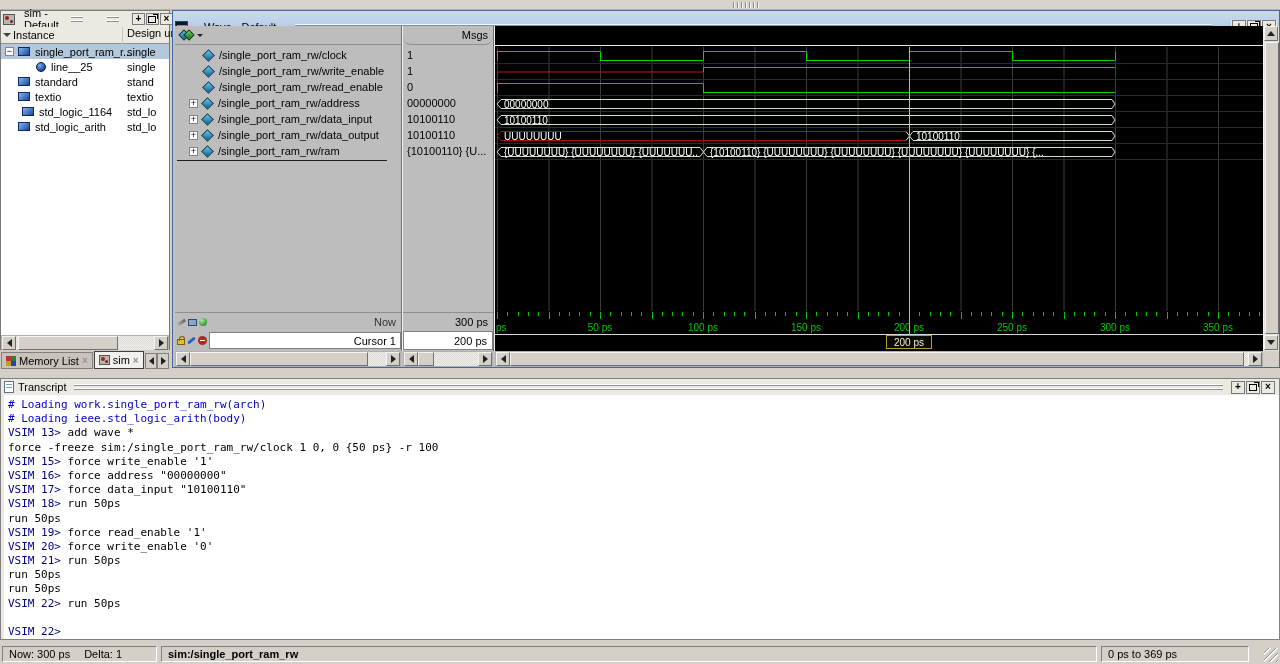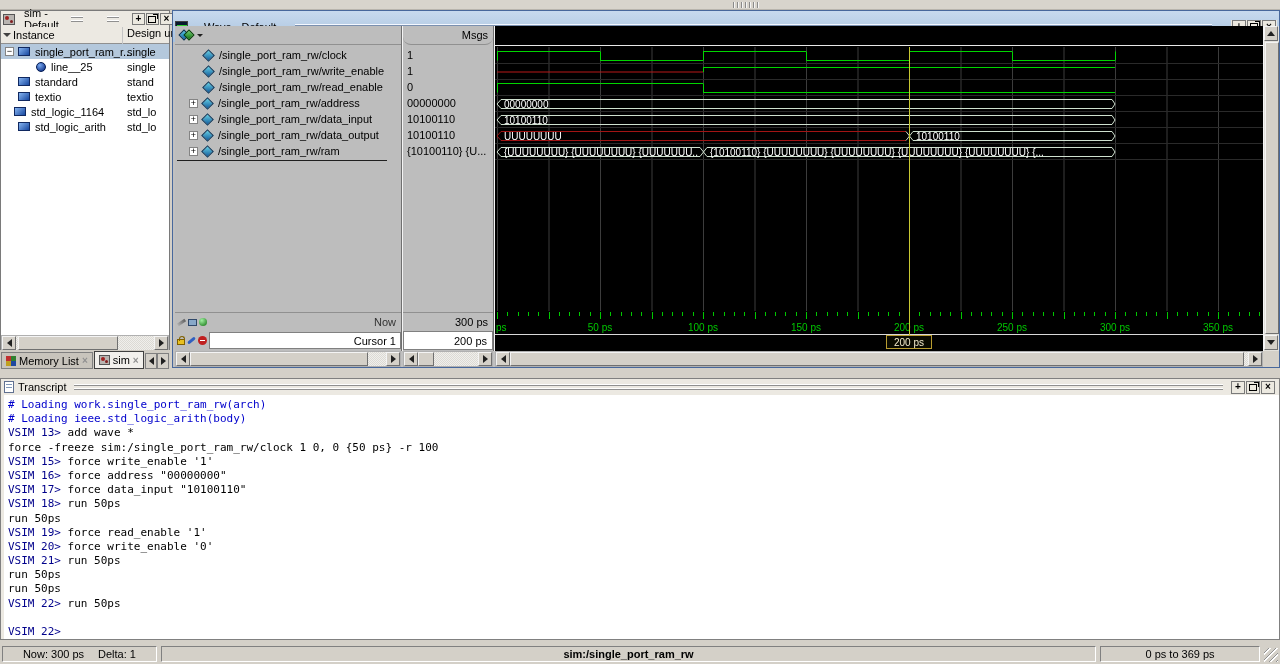--- a/index.html
+++ b/index.html
@@ -130,24 +130,24 @@
   .doc-icon::after { content:''; position:absolute; left:1px; top:2px; width:6px; height:6px;
       background:repeating-linear-gradient(to bottom,#8098b8 0 1px,transparent 1px 3px); }
   #tr-body { left:0; top:16px; width:1278px; height:244px; background:#fff; border-left:3px solid #ece9e2; overflow:hidden;
              font-family:"DejaVu Sans Mono",monospace; font-size:11px; padding:3px 0 0 4px; }
   .t-line { height:14.2px; white-space:pre; }
   .t-line .info { color:#0000cc; }
   .t-line .prompt { color:#00008b; }
 
   
   #status-bar { left:0; top:644px; width:1280px; height:20px; background:#d4d0c8; display:flex; gap:4px; padding:2px 2px; font-size:11px; }
-  .status-cell { border:1px solid; border-color:#808080 #ffffff #ffffff #808080; display:flex; align-items:center; padding:0 6px; gap:14px; background:#d4d0c8; white-space:nowrap; overflow:hidden;justify-content:center; }
+  .status-cell { border:1px solid; border-color:#808080 #ffffff #ffffff #808080; display:flex; align-items:center; padding:0 6px; gap:14px; background:#d4d0c8; white-space:nowrap; overflow:hidden; }
   #status-now { width:155px; }
   #status-context { width:936px;font-weight:bold; }
-  #status-range { width:160px; }
+  #status-range { width:148px; }
   #grip { margin-left:auto; width:14px; height:14px; align-self:flex-end;
       background:repeating-linear-gradient(135deg,transparent 0 3px,#909090 3px 4px,#ffffff 4px 5px); }
 </style>
 </head>
 <body>
 
 <div id="top-strip" class="abs"></div>
 <div id="top-handle" class="abs"></div>
 
 <div id="sim-panel" class="abs">
@@ -189,21 +189,21 @@
         <span class="tree-icon entity"></span>
         <span class="tree-label">standard</span>
         <span class="tree-du">stand</span>
       </div>
       <div class="tree-row" style="padding-left: 4px;">
         <span class="expander-spacer"></span>
         <span class="tree-icon entity"></span>
         <span class="tree-label">textio</span>
         <span class="tree-du">textio</span>
       </div>
-      <div class="tree-row" style="padding-left: 0;">
+      <div class="tree-row" style="padding-left: 8px;">
         <span class="expander-spacer"></span>
         <span class="tree-icon entity"></span>
         <span class="tree-label">std_logic_1164</span>
         <span class="tree-du">std_lo</span>
       </div>
       <div class="tree-row" style="padding-left: 4px;">
         <span class="expander-spacer"></span>
         <span class="tree-icon entity"></span>
         <span class="tree-label">std_logic_arith</span>
         <span class="tree-du">std_lo</span>

